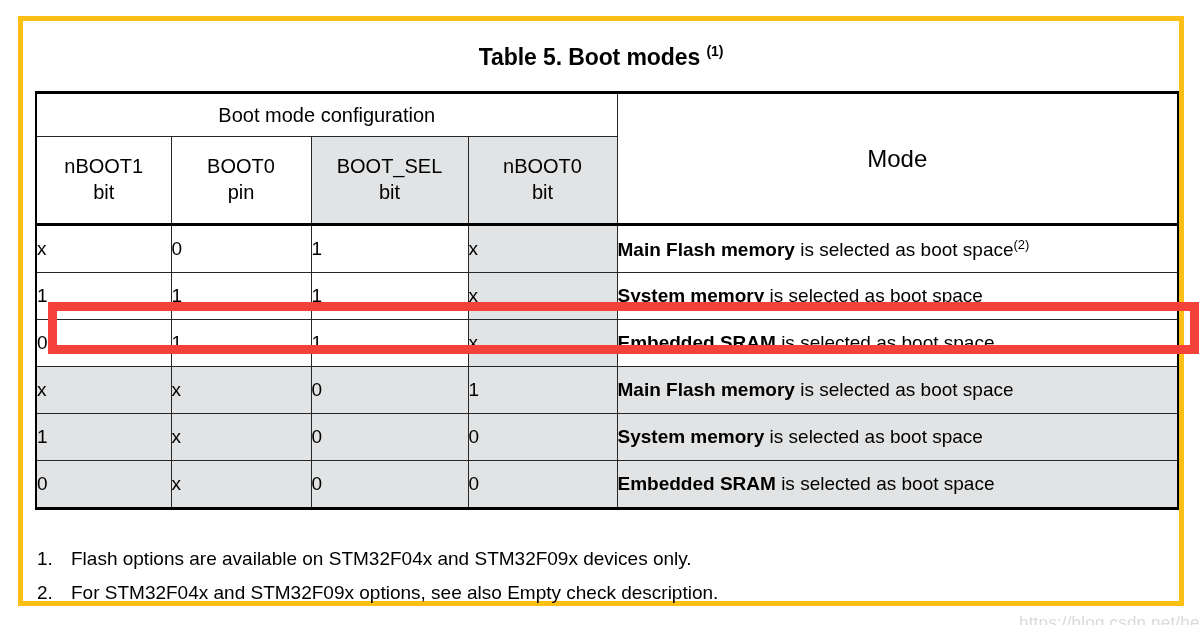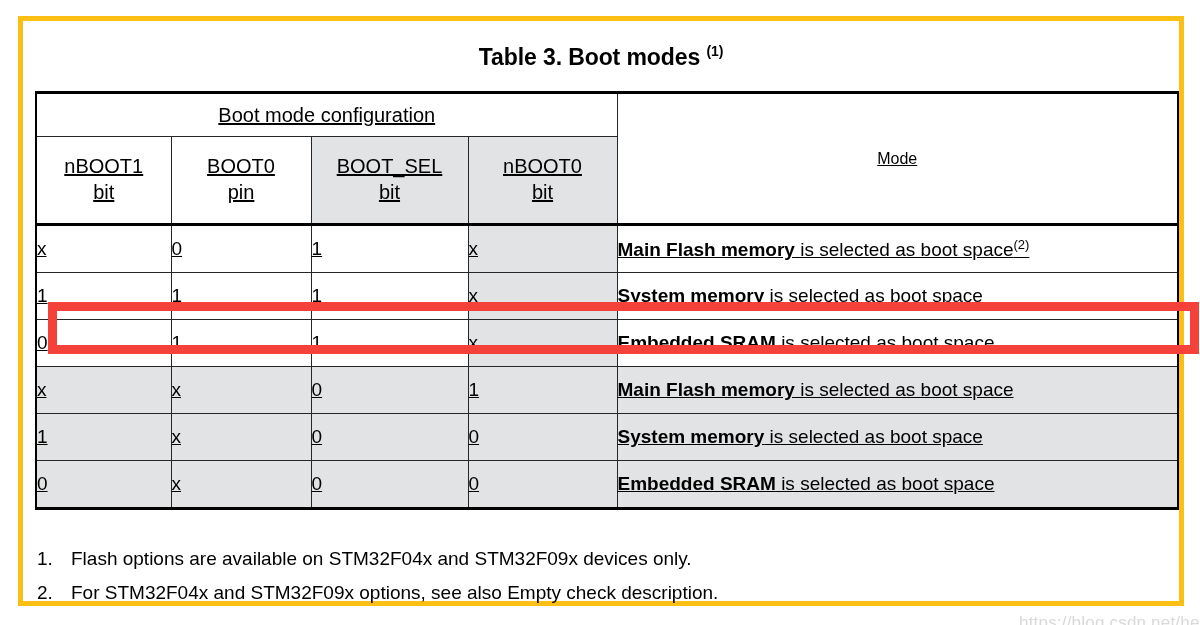--- a/index.html
+++ b/index.html
@@ -55,21 +55,20 @@
     table-layout: fixed;
     font-size: 19px;
     color: #000000;
   }
   #boot-table td, #boot-table th {
     border: 1px solid #262626;
     padding: 0;
     vertical-align: middle;
     font-weight: normal;
     background: #ffffff;
-    text-decoration: underline;
   }
 
   
   #boot-table {
     border-top: 3px solid #000000;
     border-bottom: 3px solid #000000;
     border-left: 2px solid #000000;
     border-right: 2px solid #000000;
   }
 
@@ -81,21 +80,21 @@
   .hdr-sub {
     height: 86px;
     font-weight: bold;
     font-size: 20px;
     line-height: 1.28;
     border-bottom: 3px solid #000000 !important;
     margin-top: 46px;
   }
   .hdr-mode {
     font-weight: bold;
-    font-size: 16px;
+    font-size: 24px;
     border-bottom: 3px solid #000000 !important;
   }
 
   .grey { background: #e2e3e4 !important; }
 
   .data-row td { height: 46px; }
   .mode-cell {
     text-align: left;
     padding-left: 12px;
     font-size: 19px;
@@ -156,21 +155,21 @@
     white-space: nowrap;
     letter-spacing: 0.2px;
   }
 </style>
 </head>
 <body>
 
 <div id="doc-frame">
 
   <div id="table-title">
-    <span>Table 3. Boot modes</span>
+    <span>Table 5. Boot modes</span>
     <span class="sup">(1)</span>
   </div>
 
   <table id="boot-table">
     <colgroup>
       <col class="c1">
         <col class="c2">
         <col class="c3">
         <col class="c4">
         <col class="c5">

